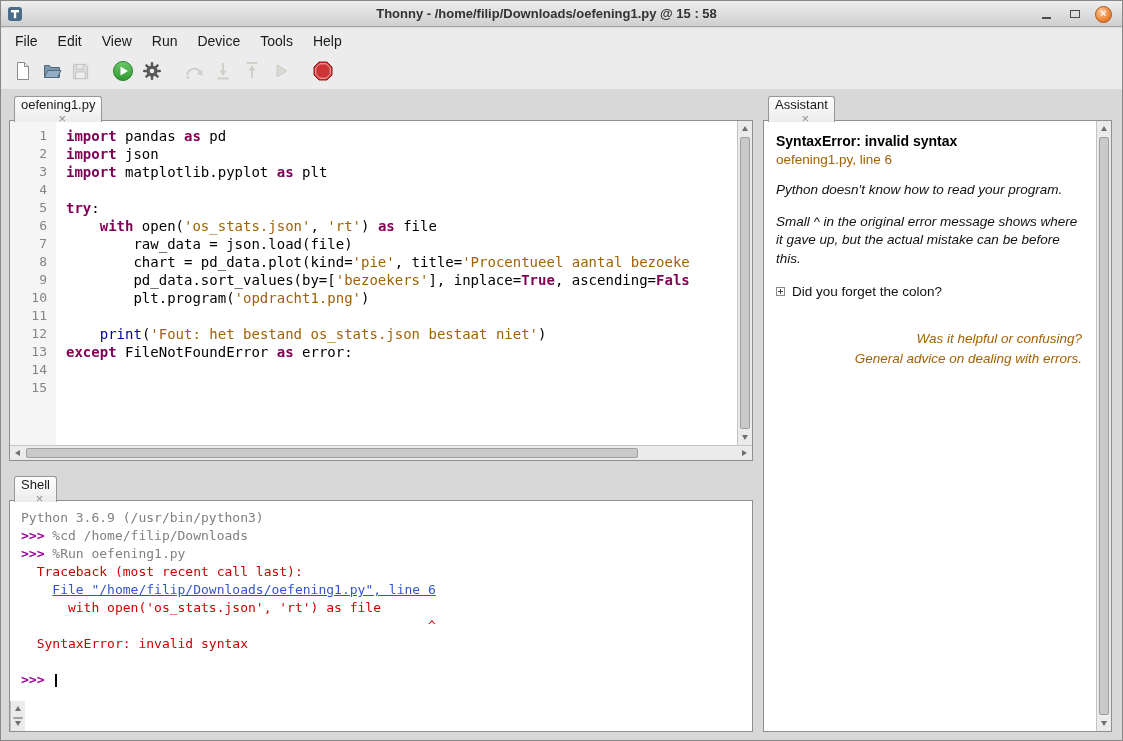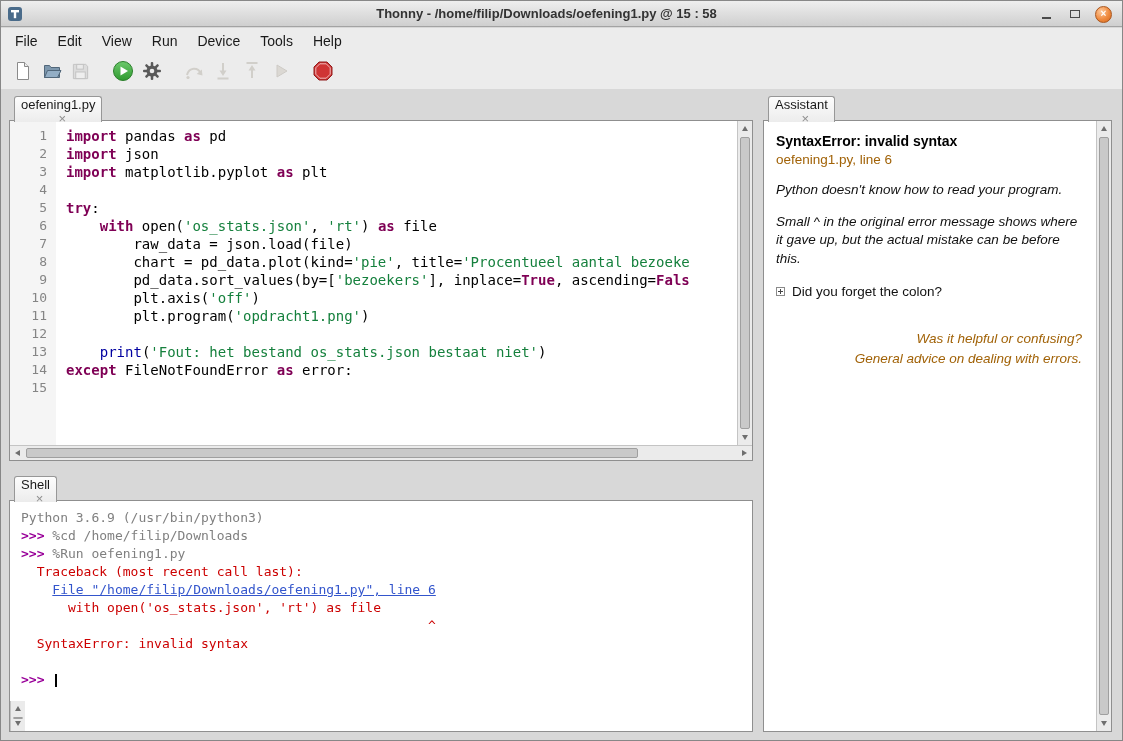--- a/index.html
+++ b/index.html
@@ -61,21 +61,21 @@
   .shell-frame, .assistant-frame { display:flex; }
 
   
   .gutter { width:46px; background:#f5f5f5; padding-top:6px; text-align:right;
             font-family:"DejaVu Sans Mono",monospace; font-size:13px; line-height:18px; color:#858585; }
   .gut-line { padding-right:9px; height:18px; }
   .code-area { flex:1; overflow:hidden; padding:6px 0 0 10px;
                font-family:"DejaVu Sans Mono",monospace; font-size:14px; line-height:18px; }
   .code-line { height:18px; white-space:pre; }
   .tk-kw { color:#7f0055; font-weight:bold; }
-  .tk-str { color:#15803d; }
+  .tk-str { color:#a16207; }
   .tk-bi { color:#0000A0; }
   .tk-pl { color:#000; }
 
   
   .shell-area { flex:1; overflow:hidden; padding:8px 0 0 11px;
                 font-family:"DejaVu Sans Mono",monospace; font-size:13px; line-height:18px; }
   .shell-line { height:18px; white-space:pre; }
   .sh-gy { color:#808080; }
   .sh-pr { color:#990099; font-weight:bold; }
   .sh-er { color:#CC0000; }
@@ -254,21 +254,20 @@
         <div class="code-area">
             <div class="code-line"><span class="tk-kw">import</span><span class="tk-pl"> pandas </span><span class="tk-kw">as</span><span class="tk-pl"> pd</span></div>
             <div class="code-line"><span class="tk-kw">import</span><span class="tk-pl"> json</span></div>
             <div class="code-line"><span class="tk-kw">import</span><span class="tk-pl"> matplotlib.pyplot </span><span class="tk-kw">as</span><span class="tk-pl"> plt</span></div>
             <div class="code-line">&nbsp;</div>
             <div class="code-line"><span class="tk-kw">try</span><span class="tk-pl">:</span></div>
             <div class="code-line"><span class="tk-pl">    </span><span class="tk-kw">with</span><span class="tk-pl"> open(</span><span class="tk-str">'os_stats.json'</span><span class="tk-pl">, </span><span class="tk-str">'rt'</span><span class="tk-pl">) </span><span class="tk-kw">as</span><span class="tk-pl"> file</span></div>
             <div class="code-line"><span class="tk-pl">        raw_data = json.load(file)</span></div>
             <div class="code-line"><span class="tk-pl">        chart = pd_data.plot(kind=</span><span class="tk-str">'pie'</span><span class="tk-pl">, title=</span><span class="tk-str">'Procentueel aantal bezoeke</span></div>
             <div class="code-line"><span class="tk-pl">        pd_data.sort_values(by=[</span><span class="tk-str">'bezoekers'</span><span class="tk-pl">], inplace=</span><span class="tk-kw">True</span><span class="tk-pl">, ascending=</span><span class="tk-kw">Fals</span></div>
-            <div class="code-line"><span class="tk-pl">        plt.axis(</span><span class="tk-str">'off'</span><span class="tk-pl">)</span></div>
             <div class="code-line"><span class="tk-pl">        plt.program(</span><span class="tk-str">'opdracht1.png'</span><span class="tk-pl">)</span></div>
             <div class="code-line">&nbsp;</div>
             <div class="code-line"><span class="tk-pl">    </span><span class="tk-bi">print</span><span class="tk-pl">(</span><span class="tk-str">'Fout: het bestand os_stats.json bestaat niet'</span><span class="tk-pl">)</span></div>
             <div class="code-line"><span class="tk-kw">except</span><span class="tk-pl"> FileNotFoundError </span><span class="tk-kw">as</span><span class="tk-pl"> error:</span></div>
           </div>
         <div class="vscroll">
           <div class="sb-btn up"></div>
           <div class="sb-trough">
               <div class="sb-thumb"></div>
             </div>

